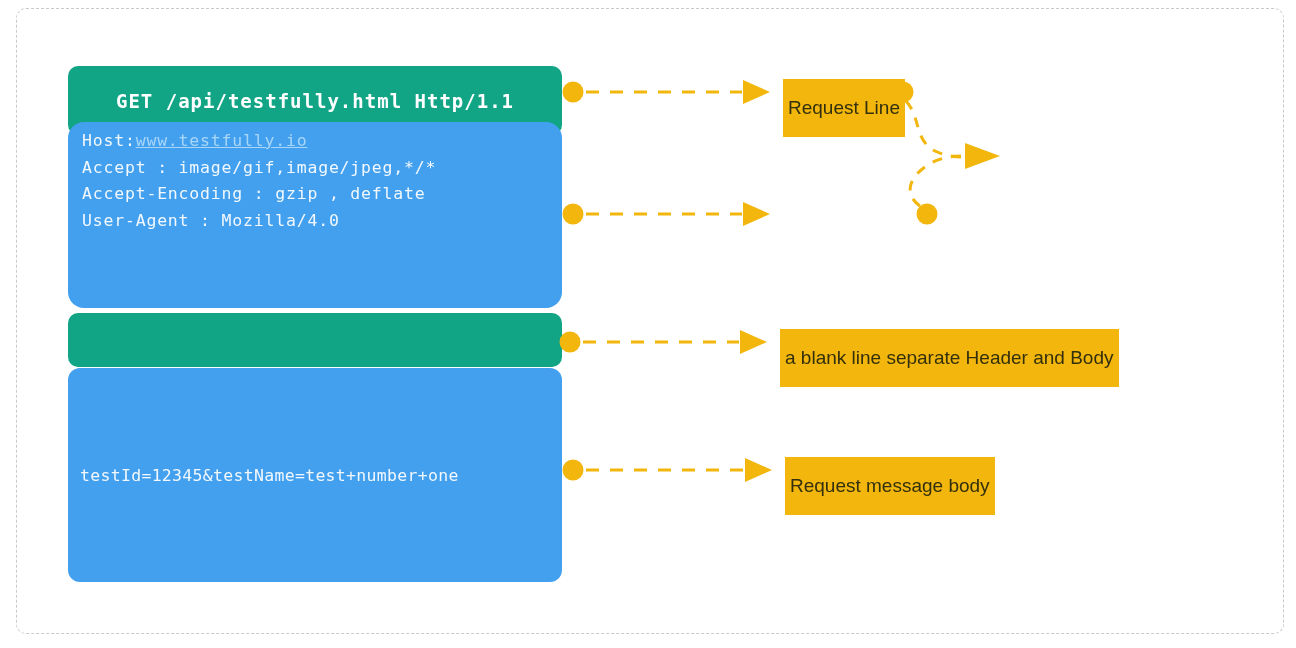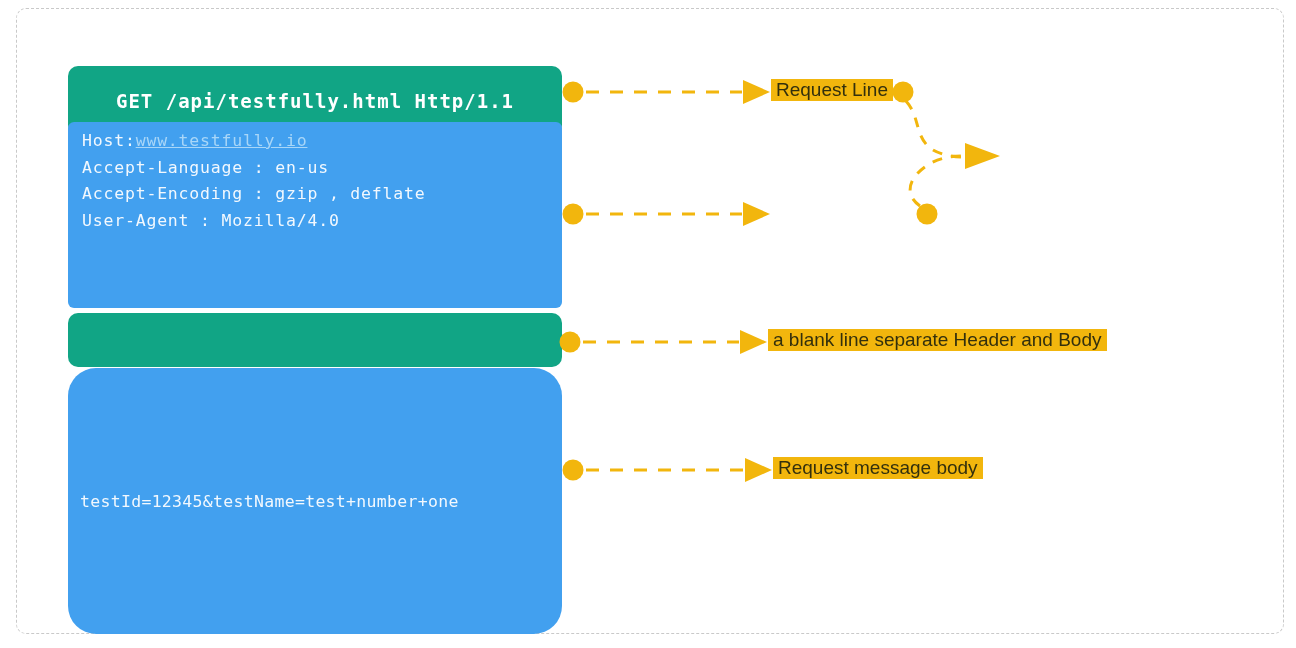--- a/index.html
+++ b/index.html
@@ -22,38 +22,38 @@
     border:1px dashed var(--border);border-radius:10px;
   }
   .box{position:absolute;left:68px;width:494px;box-sizing:border-box;}
   .request-line-box{
     top:66px;height:69px;background:var(--green);border-radius:10px;
     display:flex;align-items:center;justify-content:center;
     color:#ffffff;font-family:"DejaVu Sans Mono",monospace;
     font-weight:bold;font-size:19px;letter-spacing:1px;
   }
   .headers-box{
-    top:122px;height:186px;background:var(--blue);border-radius:6px;
+    top:122px;height:186px;background:var(--blue);border-radius:16px;
     padding:6px 14px;color:var(--box-text);
     font-family:"DejaVu Sans Mono",monospace;font-size:16.5px;
     line-height:26.5px;letter-spacing:0.8px;white-space:nowrap;
   }
   .headers-box a{color:var(--link);text-decoration:underline;}
   .blank-bar{
     top:313px;height:54px;background:var(--green);border-radius:10px;
   }
   .body-box{
-    top:368px;height:266px;background:var(--blue);border-radius:28px;
+    top:368px;height:214px;background:var(--blue);border-radius:12px;
     display:flex;align-items:center;padding:0 12px;
     color:var(--box-text);font-family:"DejaVu Sans Mono",monospace;
     font-size:16.5px;letter-spacing:0.3px;white-space:nowrap;
   }
   .note{
     position:absolute;background:var(--yellow);color:var(--label-text);
-    font-size:19px;line-height:20px;padding:1px 5px;white-space:nowrap;
+    font-size:19px;line-height:20px;padding:19px 5px;white-space:nowrap;margin-left:12px;
   }
   .note-request-line{left:771px;top:79px;}
   .note-request-header{left:771px;top:201px;}
   .note-request-message-header{left:1003px;top:142px;}
   .note-blank-line{left:768px;top:329px;}
   .note-request-body{left:773px;top:457px;text-align:right;}
   svg.overlay{
     position:absolute;left:0;top:0;width:1296px;height:648px;
     pointer-events:none;
   }
@@ -68,21 +68,21 @@
 <div class="stage">
 
   <div class="canvas-border"></div>
 
   <div class="box request-line-box">
     <span>GET /api/testfully.html Http/1.1</span>
   </div>
 
   <div class="box headers-box">
     <div><span>Host:</span><a href="#">www.testfully.io</a></div>
-    <div>Accept-Language : en-us</div>
+    <div>Accept : image/gif,image/jpeg,*/*</div>
     <div>Accept-Encoding : gzip , deflate</div>
     <div>User-Agent : Mozilla/4.0</div>
   </div>
 
   <div class="box blank-bar"></div>
 
   <div class="box body-box">
     <span>testId=12345&amp;testName=test+number+one</span>
   </div>
 

